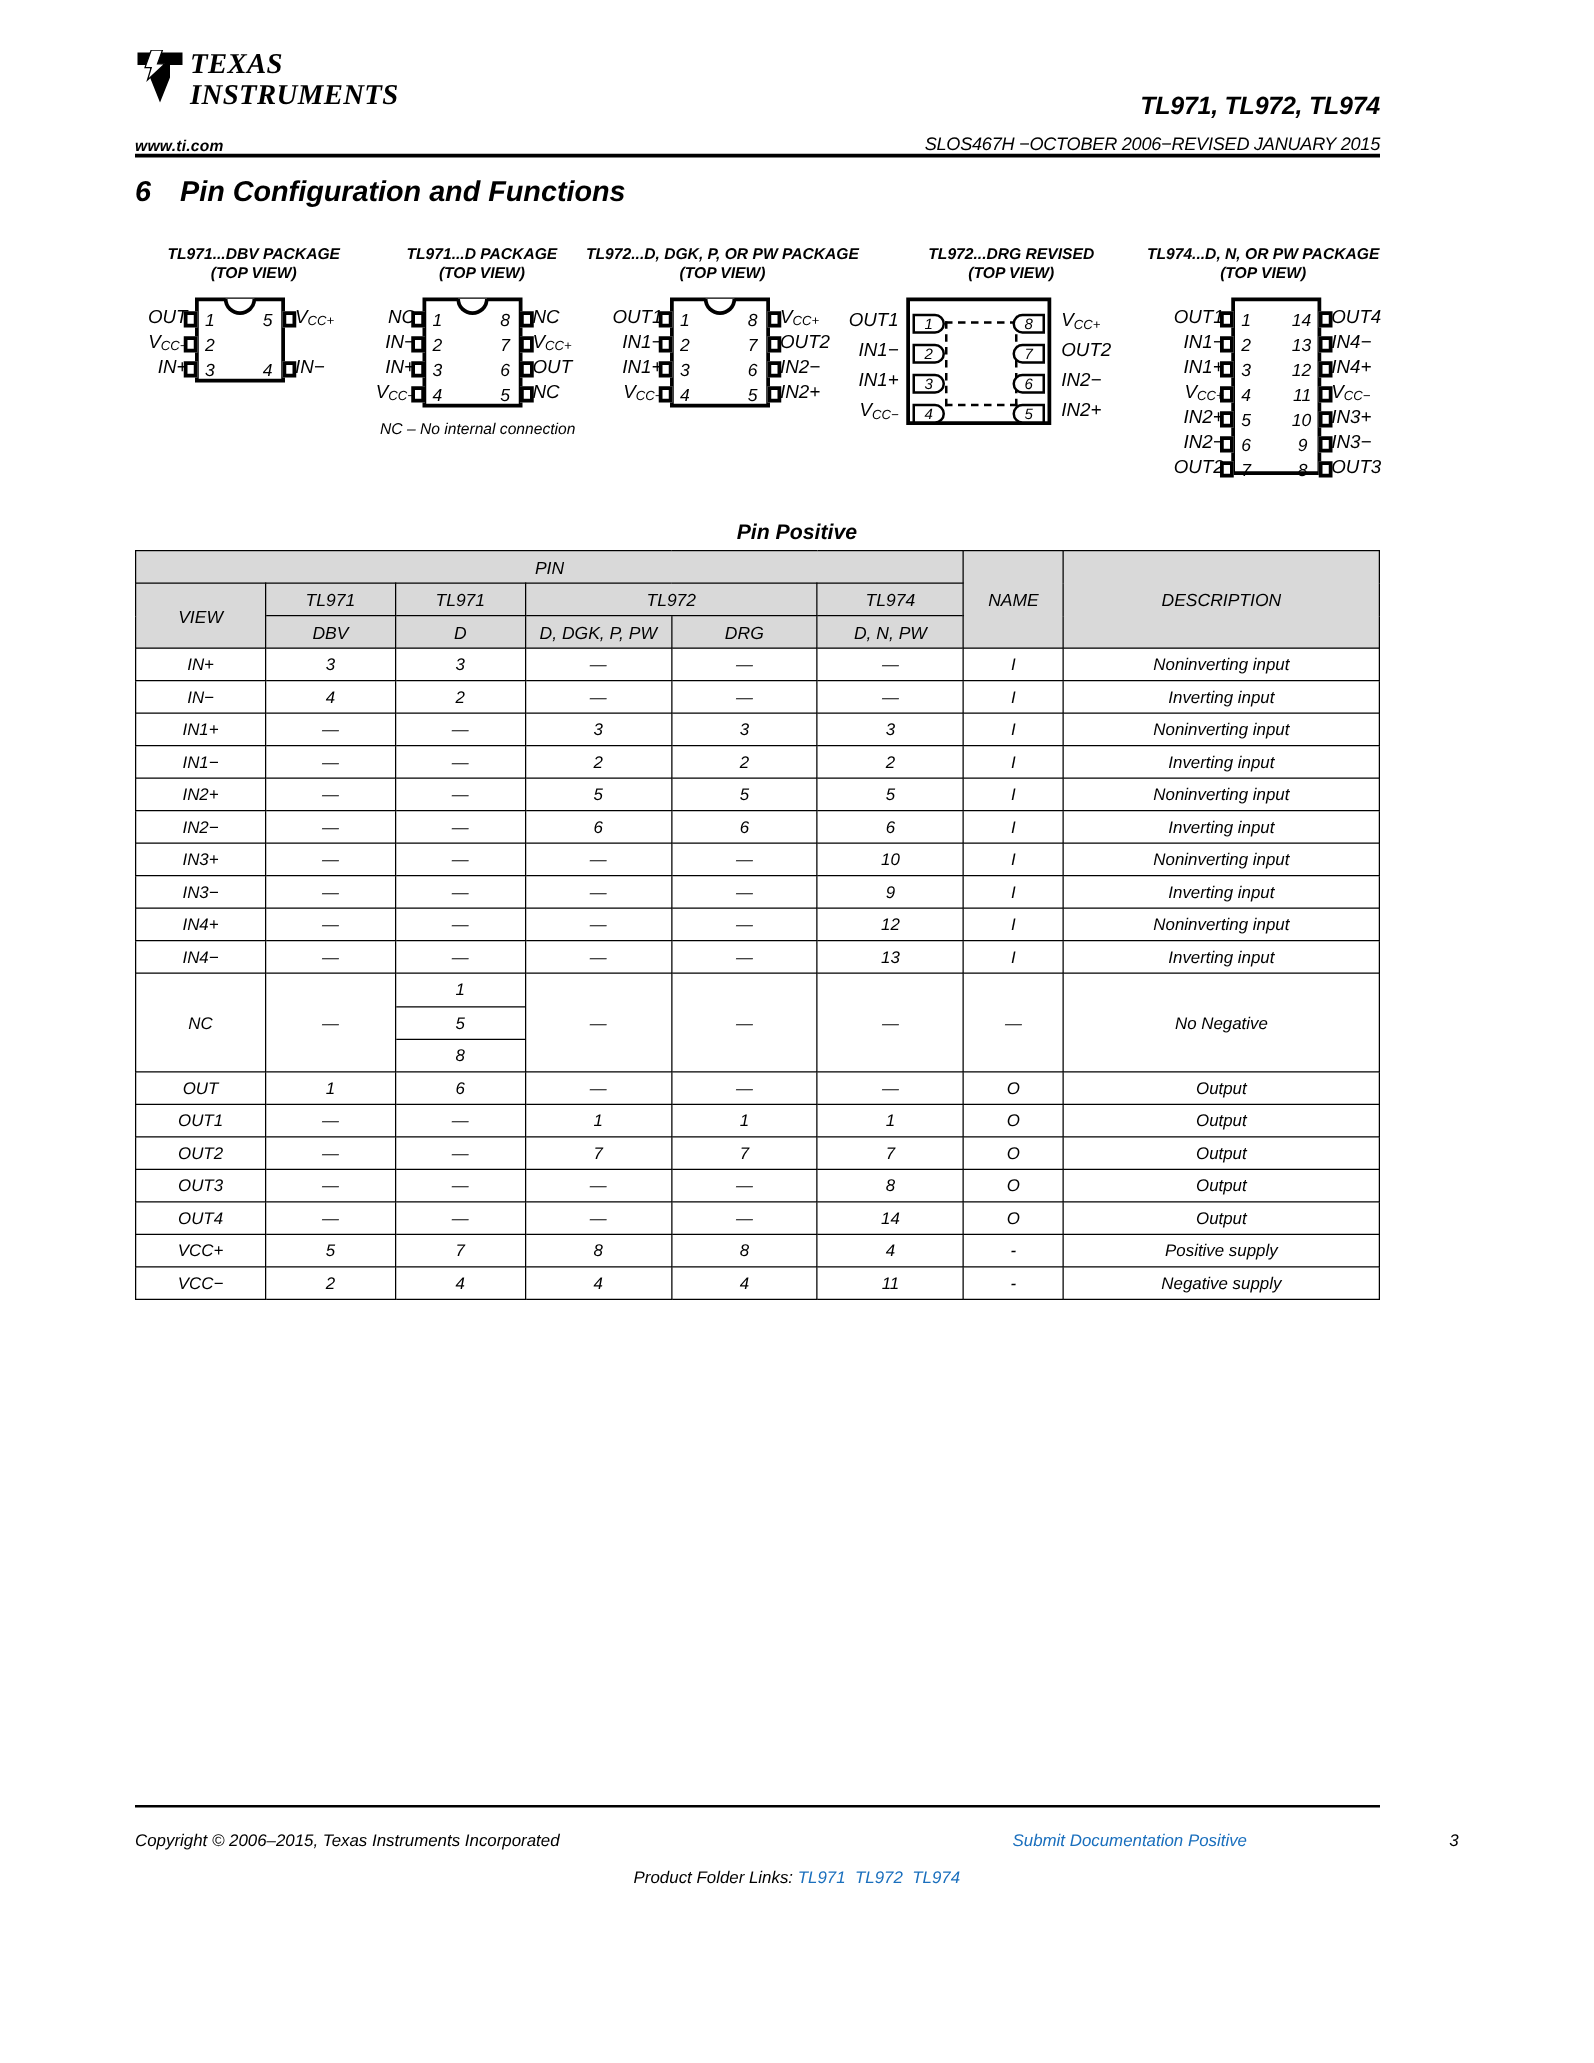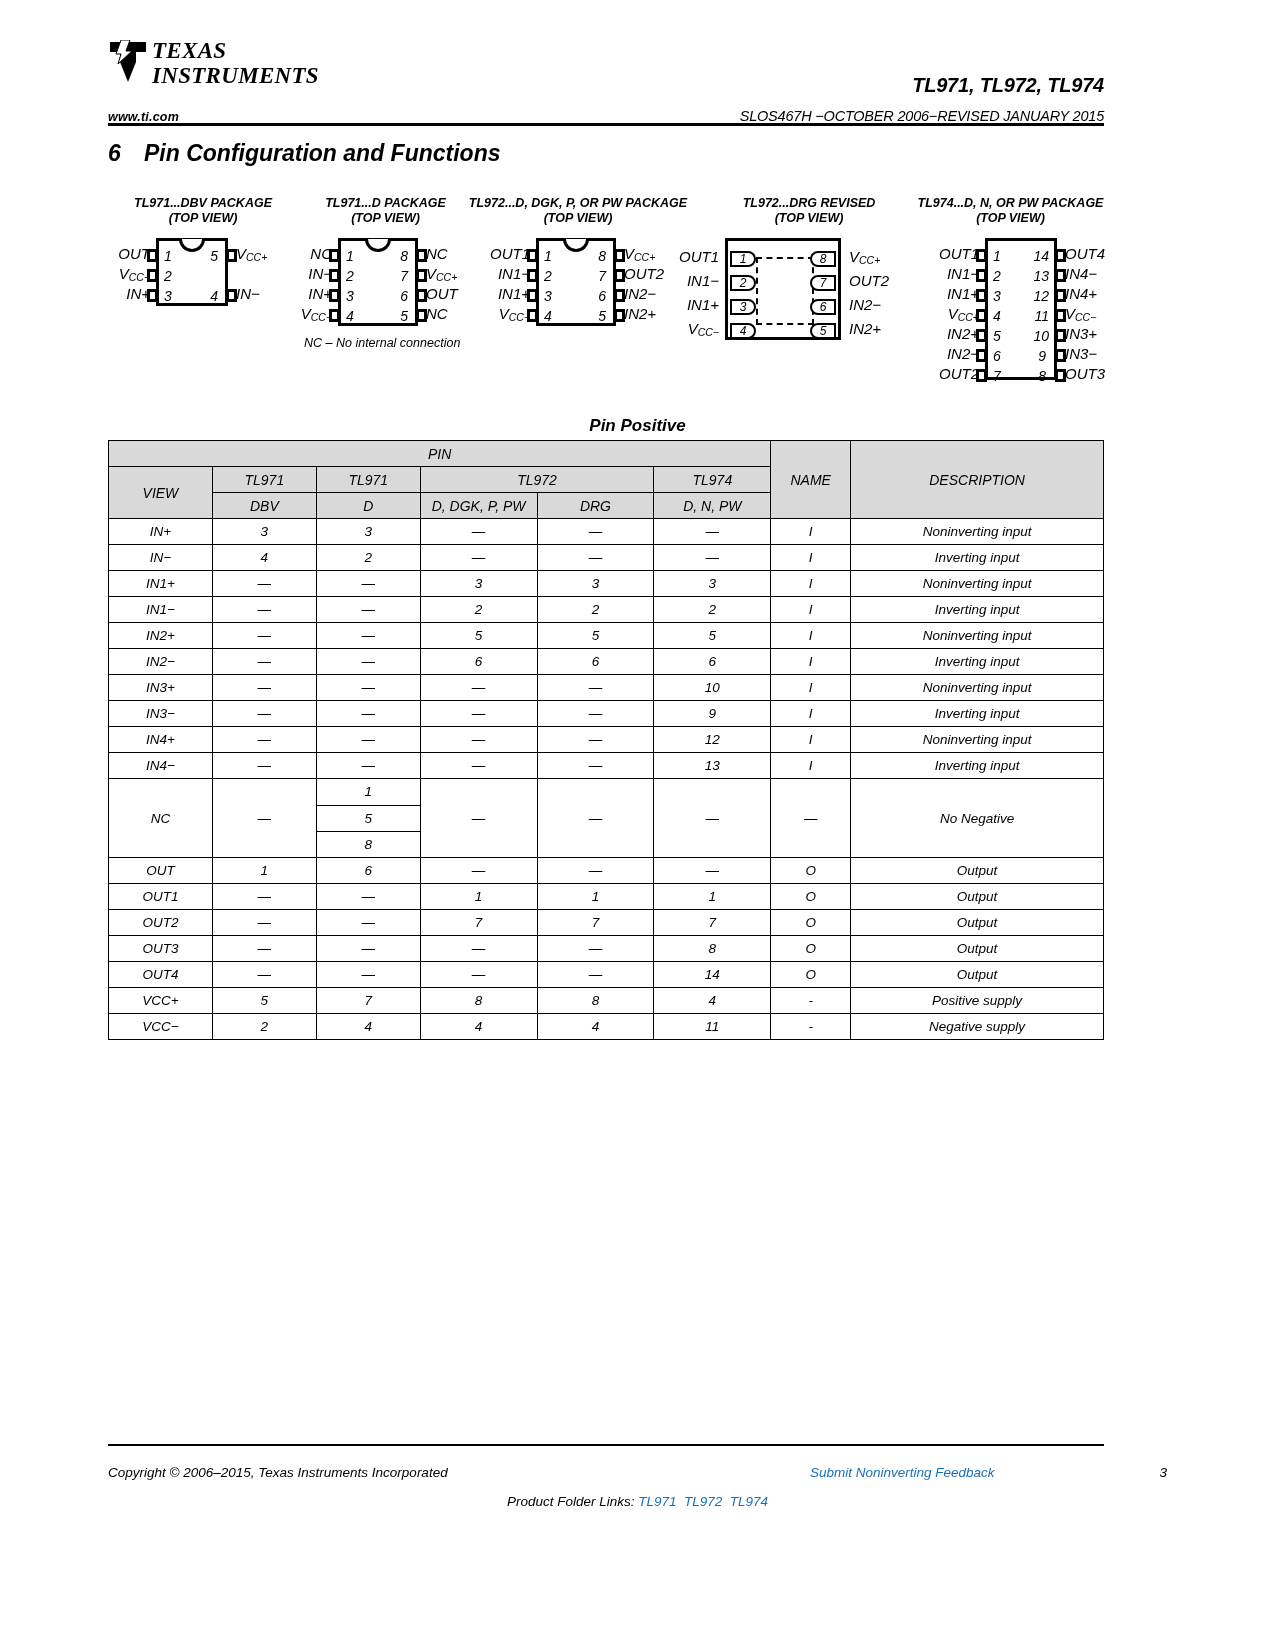--- a/index.html
+++ b/index.html
@@ -529,21 +529,21 @@
         <td>4</td>
         <td>11</td>
         <td>-</td>
         <td class="desc">Negative supply</td>
       </tr>
     </tbody>
   </table>
 
   <div class="foot-rule"></div>
   <div class="foot-left">Copyright © 2006–2015, Texas Instruments Incorporated</div>
-  <div class="foot-link">Submit Noninverting Feedback</div>
+  <div class="foot-link">Submit Documentation Positive</div>
   <div class="foot-page">3</div>
   <div class="foot-center">
     <span>Product Folder Links:</span>
     <span class="pf-link">TL971</span>&nbsp;
     <span class="pf-link">TL972</span>&nbsp;
     <span class="pf-link">TL974</span>
   </div>
 
 </div>
 

